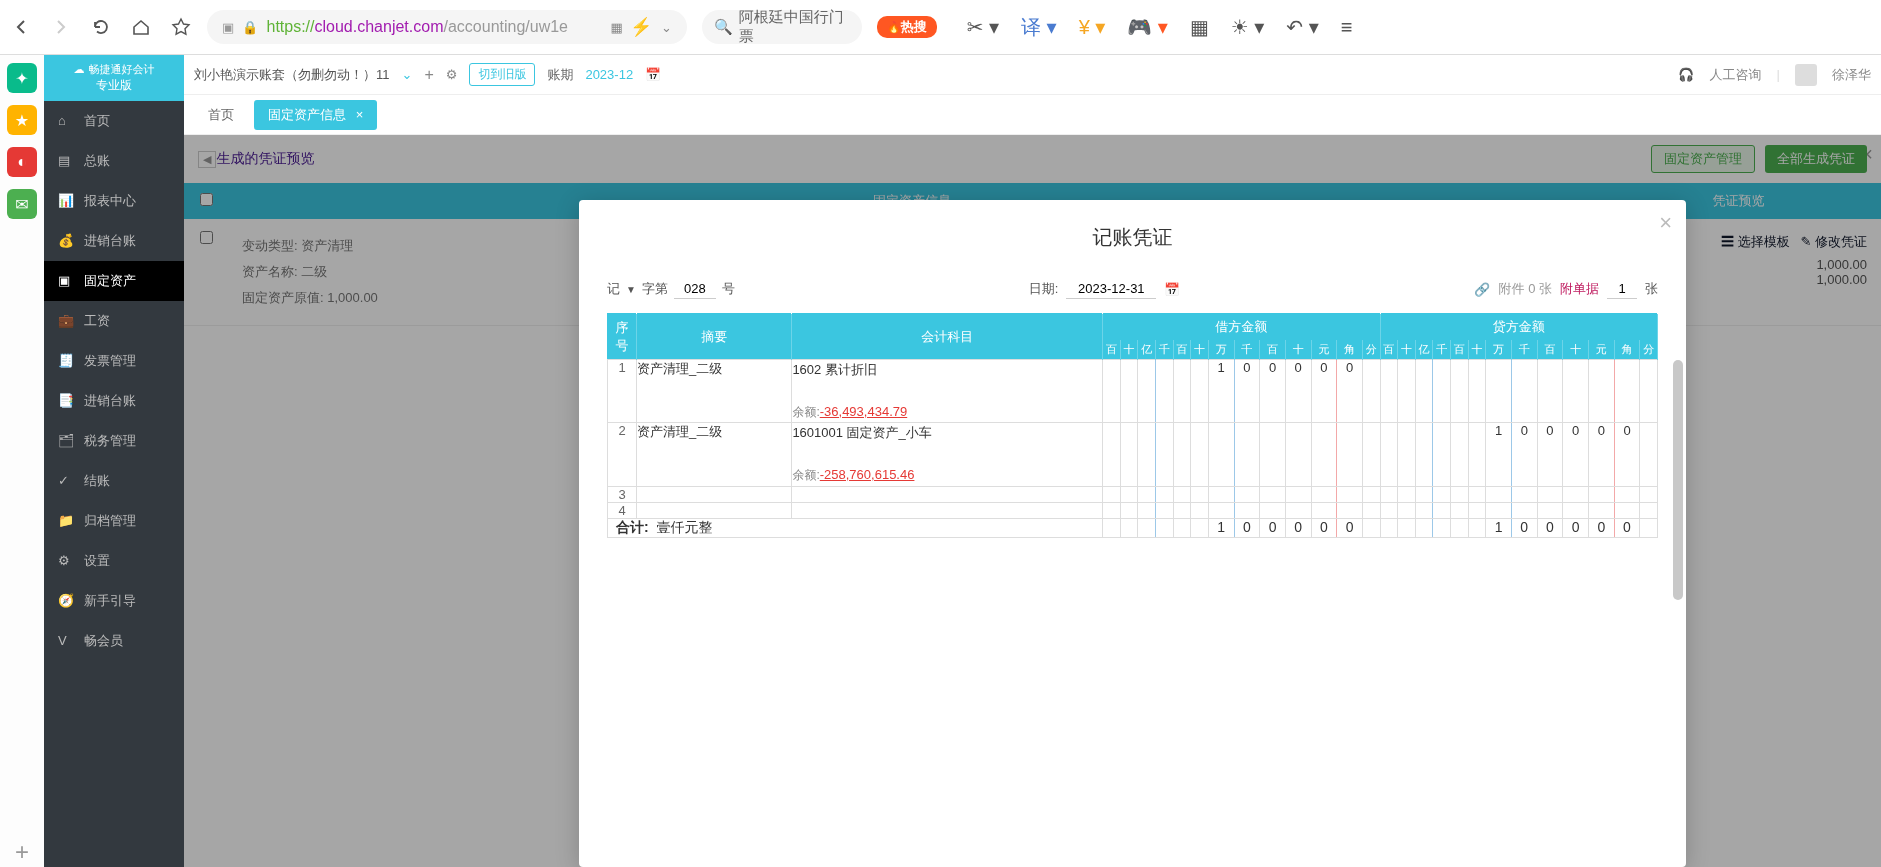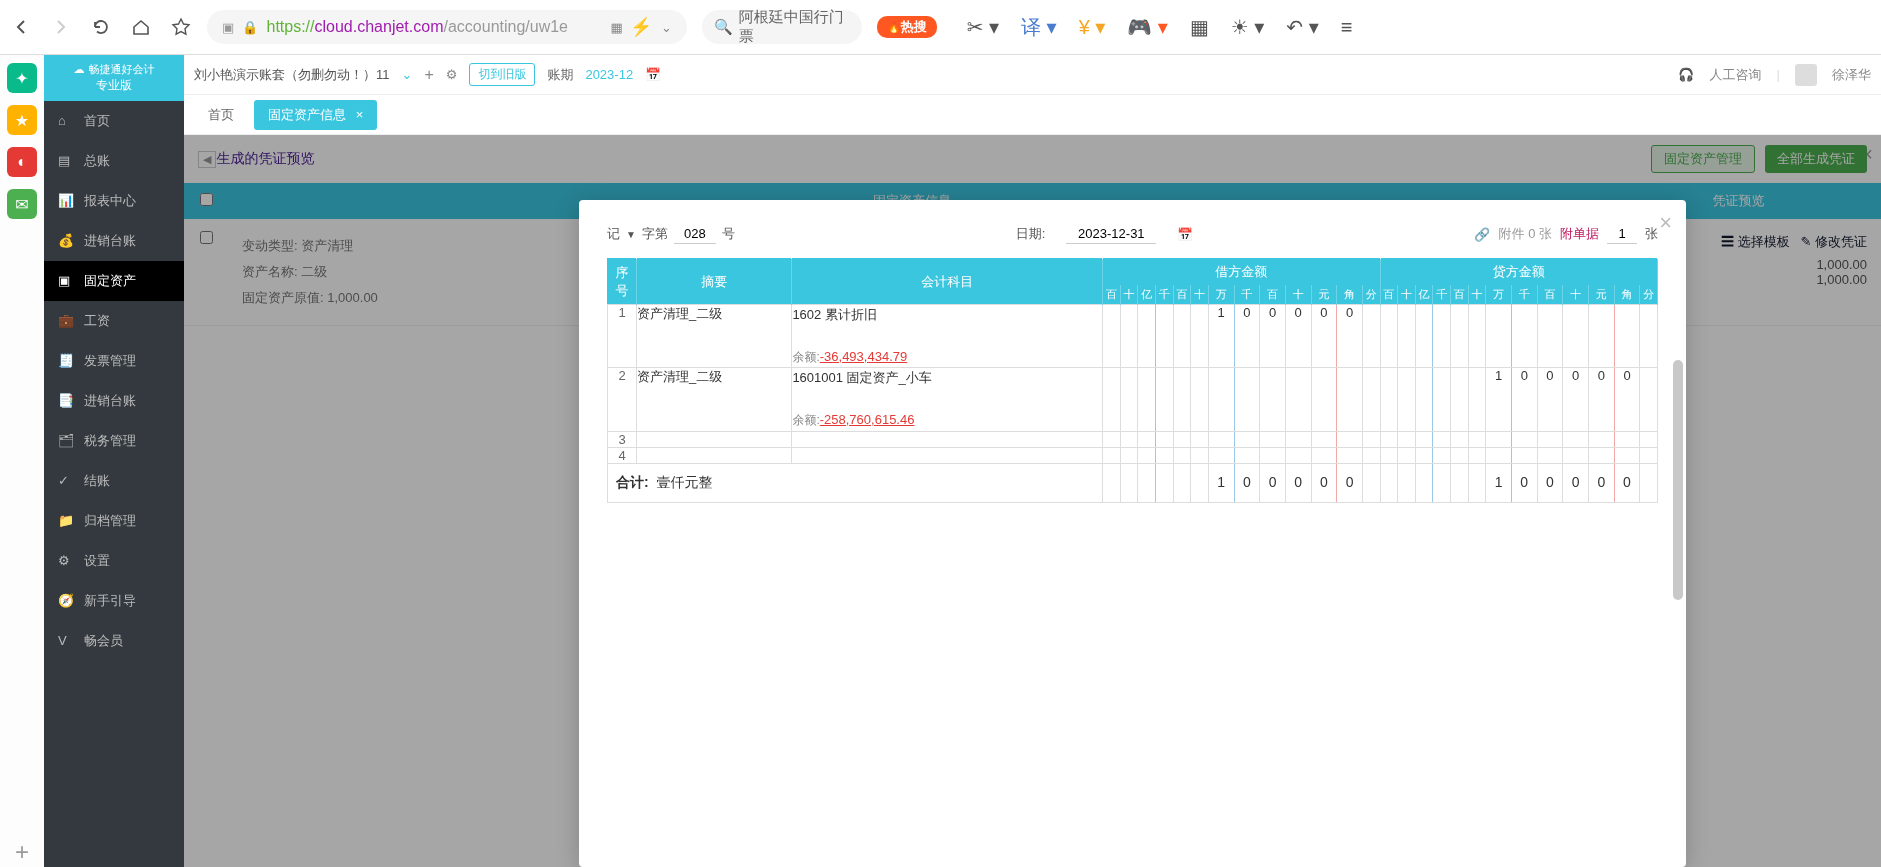--- a/index.html
+++ b/index.html
@@ -51,36 +51,36 @@
 .dr-info{flex:1;padding:6px 14px;color:#777;line-height:2}
 .dr-preview{width:285px;padding:6px 14px;color:#555}
 .link-teal{color:#0f172a;cursor:pointer}
 .preview-links{display:flex;justify-content:space-between;margin-bottom:6px}
 .modal{position:absolute;left:395px;right:195px;top:145px;bottom:0;background:#fff;z-index:10;box-shadow:0 4px 24px rgba(0,0,0,0.2);border-radius:4px;padding:24px 28px;overflow:hidden}
 .modal-close{position:absolute;right:14px;top:10px;font-size:22px;color:#bbb;cursor:pointer}
 .modal-title{text-align:center;font-size:20px;color:#333;margin-bottom:28px}
 .voucher-meta{display:flex;align-items:center;justify-content:space-between;margin-bottom:14px;font-size:13px;color:#555}
 .meta-left{display:flex;align-items:center;gap:6px}
 .meta-input{border:none;border-bottom:1px solid #ccc;width:42px;text-align:center;font-size:13px;padding:2px}
-.meta-center{display:flex;align-items:center;gap:21px}
+.meta-center{display:flex;align-items:center;gap:8px}
 .meta-right{display:flex;align-items:center;gap:8px;color:#999}
 .voucher-table{border:1px solid #3bc6e0;width:100%;border-collapse:collapse}
 .vt-header{background:#3bc6e0;color:#fff}
 .vt-header th{padding:4px 2px;font-weight:normal;font-size:13px;border-right:1px solid rgba(255,255,255,0.25);text-align:center}
 .vt-subheader th{background:#3bc6e0;color:#fff;font-size:11px;font-weight:normal;padding:2px 0;border-right:1px solid rgba(255,255,255,0.25);width:14px;text-align:center}
 .vt-row td{border:1px solid #ddd;padding:0;vertical-align:top;font-size:13px}
 .vt-idx{width:28px;text-align:center;vertical-align:middle;padding:18px 0;color:#666}
 .vt-summary{width:150px;padding:6px 8px;color:#333}
 .vt-account{width:300px;padding:6px 8px;color:#333;line-height:1.6}
 .balance-label{color:#888;font-size:12px}
 .balance-neg{color:#e53935;text-decoration:underline}
 .digit-cell{width:14px;text-align:center;border-right:1px solid #eee;font-size:17px;vertical-align:middle;color:#333}
 .digit-cell.rb{border-right:1px solid #f3a8a8}
 .digit-cell.bb{border-right:1px solid #9cc8e8}
-.vt-total td{font-size:14px;padding:10px 8px}
+.vt-total td{font-size:14px;padding:0 8px}
 .total-label{font-weight:bold}
 .scrollbar-fake{position:absolute;right:3px;top:160px;width:10px;height:240px;background:#c8c8c8;border-radius:5px}
 </style>
 </head>
 <body>
 
 <div class="browser-bar">
   <div class="browser-icons-left">
     <span class="nav-icon">
         <svg width="20" height="20" viewBox="0 0 20 20">
@@ -278,20 +278,21 @@
                 <span>1,000.00</span>
               </div>
           </div>
         </div>
       </div>
       <div class="overlay"></div>
     </div>
 
     <div class="modal">
       <span class="modal-close">×</span>
+      <div class="modal-title">记账凭证</div>
       <div class="voucher-meta">
         <div class="meta-left">
           <span>记</span>
           <span style="font-size:10px">▼</span>
           <span>字第</span>
           <input class="meta-input" value="028" style="">
           <span>号</span>
         </div>
         <div class="meta-center">
           <span>日期:</span>

